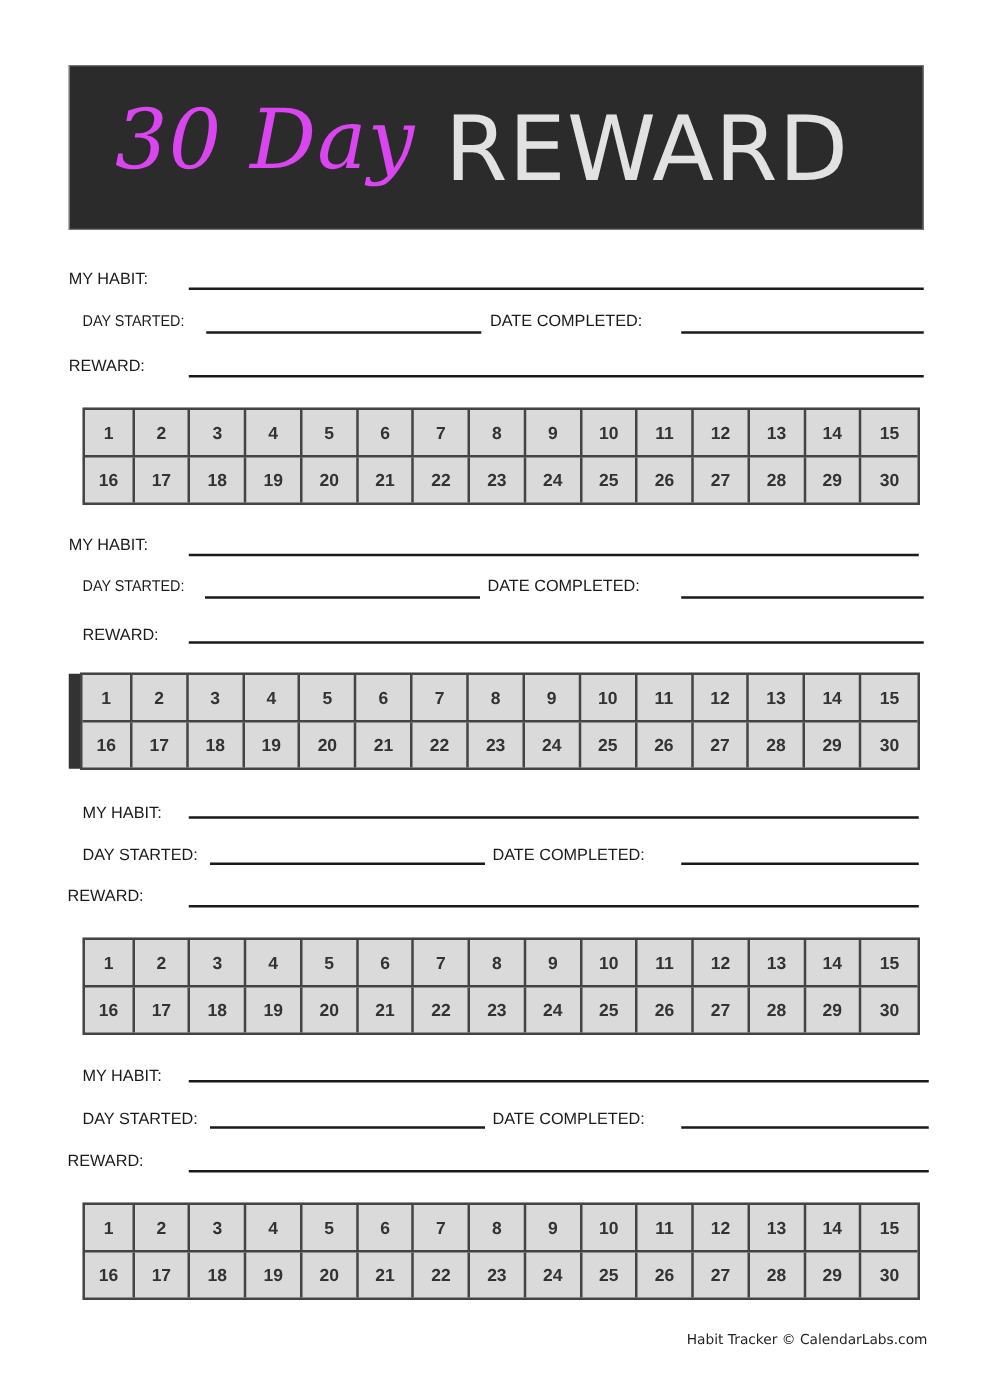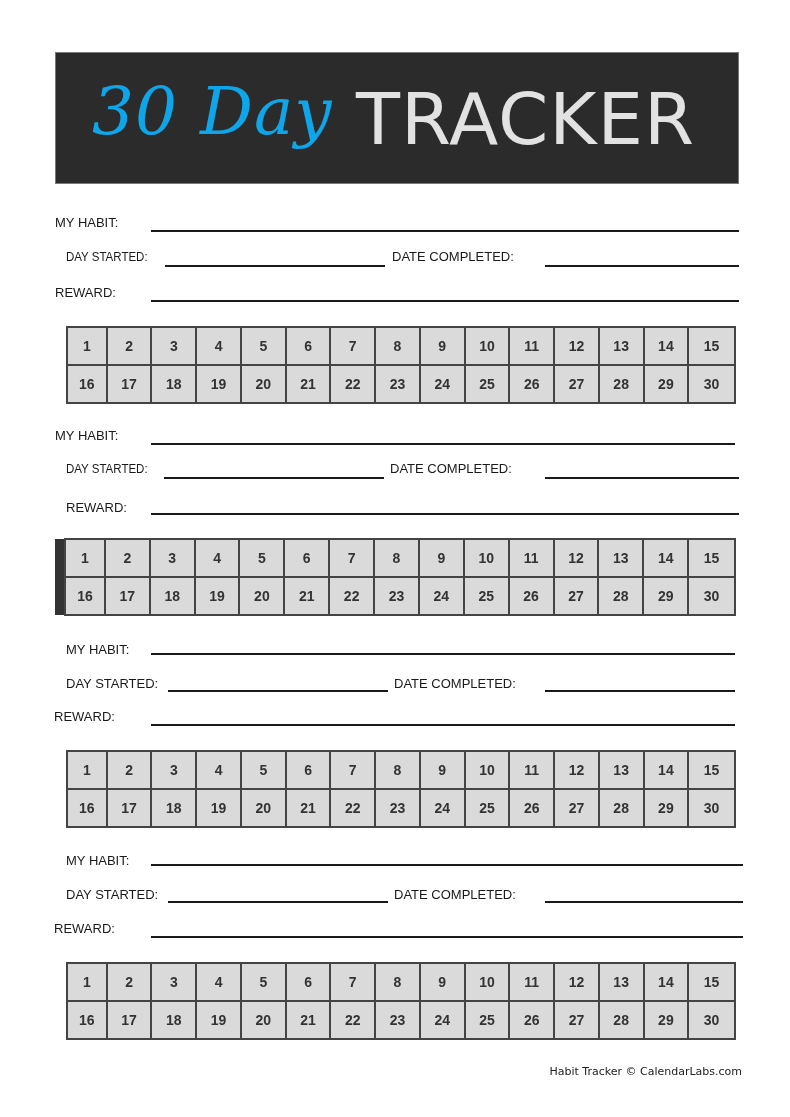--- a/index.html
+++ b/index.html
@@ -1,36 +1,36 @@
 <!DOCTYPE html>
 <html><head>
 <meta charset="utf-8">
 <style>
   html, body { margin:0; padding:0; background:#ffffff; }
   body { width:790px; height:1117px; position:relative; overflow:hidden; font-family:"Liberation Sans", sans-serif; color:#1a1a1a; }
   .banner { position:absolute; left:55px; top:52px; width:684px; height:132px; background:#2b2b2b; border:1px solid #777; box-sizing:border-box; }
-  .banner .script { position:absolute; left:36px; top:20px; font-family:"DejaVu Serif", serif; font-style:italic; font-size:66px; color:#0ea5e9; letter-spacing:1px; }
+  .banner .script { position:absolute; left:36px; top:20px; font-family:"DejaVu Serif", serif; font-style:italic; font-size:66px; color:#d946ef; letter-spacing:1px; }
   .banner .bold { position:absolute; left:300px; top:24px; font-family:"DejaVu Sans", sans-serif; font-size:72px; color:#e2e2e2; letter-spacing:1px; }
   .lbl { position:absolute; font-size:13px; color:#1a1a1a; white-space:nowrap; }
   .lbl.small { font-size:12.5px; transform:scaleX(0.92); transform-origin:left; }
   .line { position:absolute; height:2px; background:#1a1a1a; }
   .grid { position:absolute; border:2px solid #444; box-sizing:border-box; background:#dadada; }
   .row { position:absolute; left:0; right:0; display:block; }
   .cell { position:absolute; top:0; bottom:0; border-right:2px solid #444; box-sizing:border-box; display:flex; align-items:center; justify-content:center; font-weight:bold; font-size:14px; color:#333; }
   .cell.last { border-right:none; }
   .rowsep { position:absolute; left:0; right:0; height:2px; background:#444; }
   .leftbar { position:absolute; background:#333; }
   .footer { position:absolute; right:48px; top:1065px; font-family:"DejaVu Sans", sans-serif; font-size:11px; color:#222; }
 </style>
 </head>
 <body>
 
 <div class="banner">
   <span class="script">30 Day</span>
-  <span class="bold">TRACKER</span>
+  <span class="bold">REWARD</span>
 </div>
 
 <div>
   <span class="lbl" style="left:55px;top:215px;">MY HABIT:</span>
   <div class="line" style="left:151px;top:230px;width:588px;"></div>
   <span class="lbl small" style="left:66px;top:250px;">DAY STARTED:</span>
   <div class="line" style="left:165px;top:265px;width:220px;"></div>
   <span class="lbl" style="left:392px;top:249px;">DATE COMPLETED:</span>
   <div class="line" style="left:545px;top:265px;width:194px;"></div>
   <span class="lbl" style="left:55px;top:285px;">REWARD:</span>

